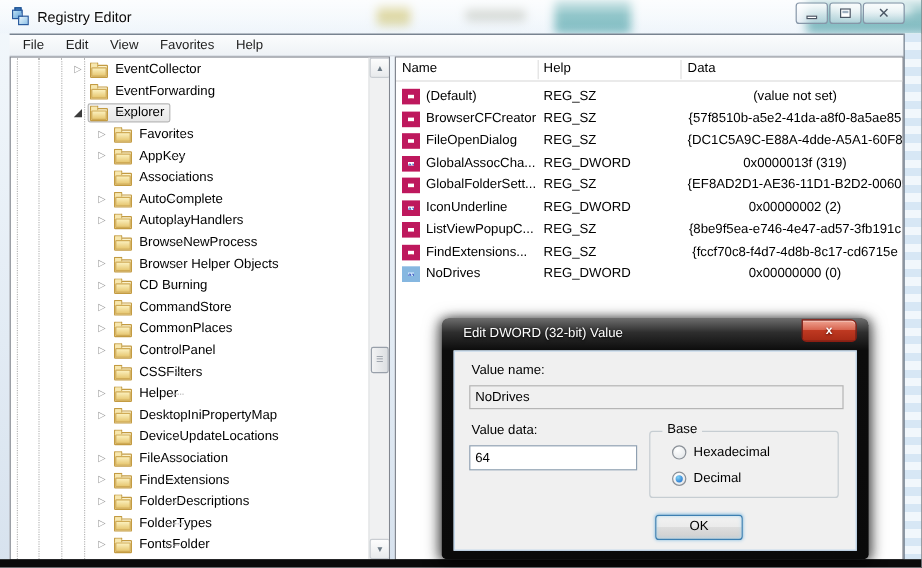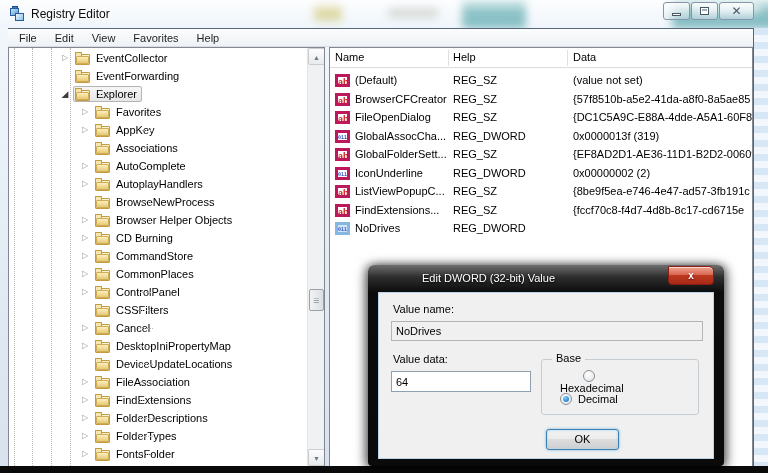--- a/index.html
+++ b/index.html
@@ -75,33 +75,33 @@
          color:#8a929c;font-size:7px;line-height:1;}
 
   
   .list-header{position:absolute;left:0;top:0;right:0;height:20px;background:#fff;border-bottom:1px solid #dcdcdc;padding-left:32px;}
   .col-head{position:absolute;top:3px;color:#000;}
   .col-sep{position:absolute;top:2px;height:16px;width:0;border-left:1px solid #e0e0e0;}
   .list-row{position:absolute;left:0;right:0;height:18px;}
   .cell{position:absolute;top:2px;white-space:nowrap;overflow:hidden;}
   .cell.name{left:25px;width:92px;}
   .cell.type{left:123px;width:115px;}
-  .cell.data{left:243px;right:0;}
-  .val-icon{position:absolute;left:5px;top:2px;width:15px;height:13px;border:3px solid #be185d;background:#fff;
+  .cell.data{left:243px;right:0;text-align:center;}
+  .val-icon{position:absolute;left:5px;top:2px;width:15px;height:13px;border:5px solid #be185d;background:#fff;
          text-align:center;overflow:hidden;}
   .val-icon.str{color:#cc1f1f;font-weight:bold;font-size:9px;line-height:11px;font-family:"Liberation Sans",sans-serif;}
   .val-icon.dw{color:#3a55c0;font-family:"DejaVu Sans Mono",monospace;font-weight:bold;font-size:5px;line-height:5px;padding-top:2px;}
   .val-icon.hl{background:#cde6fa;border-color:#86b7e0;}
 
   
   #dialog{position:absolute;left:368px;top:265px;width:356px;height:201px;border-radius:6px 6px 4px 4px;
          background:linear-gradient(180deg,#6f6f6f 0,#2e2e2e 12px,#0c0c0c 27px,#0a0a0a 100%);
          box-shadow:0 3px 14px rgba(0,0,0,.6), -3px 0 8px rgba(0,0,0,.3), 3px 0 8px rgba(0,0,0,.3);}
   .dlg-title{position:absolute;left:18px;top:0;height:16px;line-height:27px;color:#fff;font-size:11px;
-         text-shadow:0 1px 2px #000;margin-left:36px;}
+         text-shadow:0 1px 2px #000;}
   .dlg-close{position:absolute;top:1px;right:10px;width:46px;height:19px;border:1px solid #8c1d12;
          border-radius:0 5px 4px 4px;color:#fff;font-weight:bold;font-size:10px;text-align:center;line-height:17px;
          background:linear-gradient(180deg,#f0a492 0%,#d96752 45%,#c03a22 46%,#a82a16 100%);
          box-shadow:inset 0 1px 0 rgba(255,255,255,.6);text-shadow:0 1px 2px #5c0e04;}
   .dlg-client{position:absolute;left:10px;top:27px;width:336px;height:167px;background:#f0f0f0;
          border:1px solid #bcd4ea;}
   .dlg-label{position:absolute;color:#000;}
   .textbox{position:absolute;border:1px solid #8fa0b1;background:#fff;font-family:"Liberation Sans",sans-serif;
          font-size:11px;color:#000;padding:2px 4px;}
   .textbox.readonly{background:#f0f0f0;border-color:#b5b5b5;}
@@ -353,21 +353,21 @@
         </div>
         <div class="tree-row lvl1" style="top: 271px;">
           <span class="stub"></span>
           <span class="expander">▷</span>
           <span class="sel-wrap">
             <span class="folder-icon">
               <span class="back"></span>
               <span class="tab"></span>
               <span class="front"></span>
             </span>
-            <span class="tree-label">Cancel</span>
+            <span class="tree-label">Helper</span>
           </span>
         </div>
         <div class="tree-row lvl1" style="top: 289px;">
           <span class="stub"></span>
           <span class="expander">▷</span>
           <span class="sel-wrap">
             <span class="folder-icon">
               <span class="back"></span>
               <span class="tab"></span>
               <span class="front"></span>
@@ -518,39 +518,40 @@
         <div class="list-row" style="top: 153.5px;">
           <span class="val-icon str">ab</span>
           <span class="cell name">FindExtensions...</span>
           <span class="cell type">REG_SZ</span>
           <span class="cell data">{fccf70c8-f4d7-4d8b-8c17-cd6715e</span>
         </div>
         <div class="list-row" style="top: 172px;">
           <span class="val-icon dw hl">011<br>110</span>
           <span class="cell name">NoDrives</span>
           <span class="cell type">REG_DWORD</span>
+          <span class="cell data">0x00000000 (0)</span>
         </div>
       </div>
   </div>
 
   <div class="edge-line-right"></div>
   <div class="right-glass"></div>
   <div class="bottom-strip"></div>
 
   <div id="dialog">
     <div class="dlg-title">Edit DWORD (32-bit) Value</div>
     <div class="dlg-close"><span>x</span></div>
     <div class="dlg-client">
       <div class="dlg-label" style="left:14px;top:10px;">Value name:</div>
       <input class="textbox readonly" style="left: 12px; top: 28px; width: 312px; height: 20px;" readonly="" value="NoDrives">
       <div class="dlg-label" style="left:14px;top:60px;">Value data:</div>
       <input class="textbox" style="left: 12px; top: 78px; width: 140px; height: 21px;" value="64">
       <div class="groupbox">
         <span class="groupbox-label">Base</span>
-        <div class="radio-row" style="top:10px;flex-direction:column;">
+        <div class="radio-row" style="top:10px;">
           <span class="radio"></span>
           <span>Hexadecimal</span>
         </div>
         <div class="radio-row" style="top:32px;">
           <span class="radio checked"></span>
           <span>Decimal</span>
         </div>
       </div>
       <div class="btn default" id="btn-ok">OK</div>
     </div>

